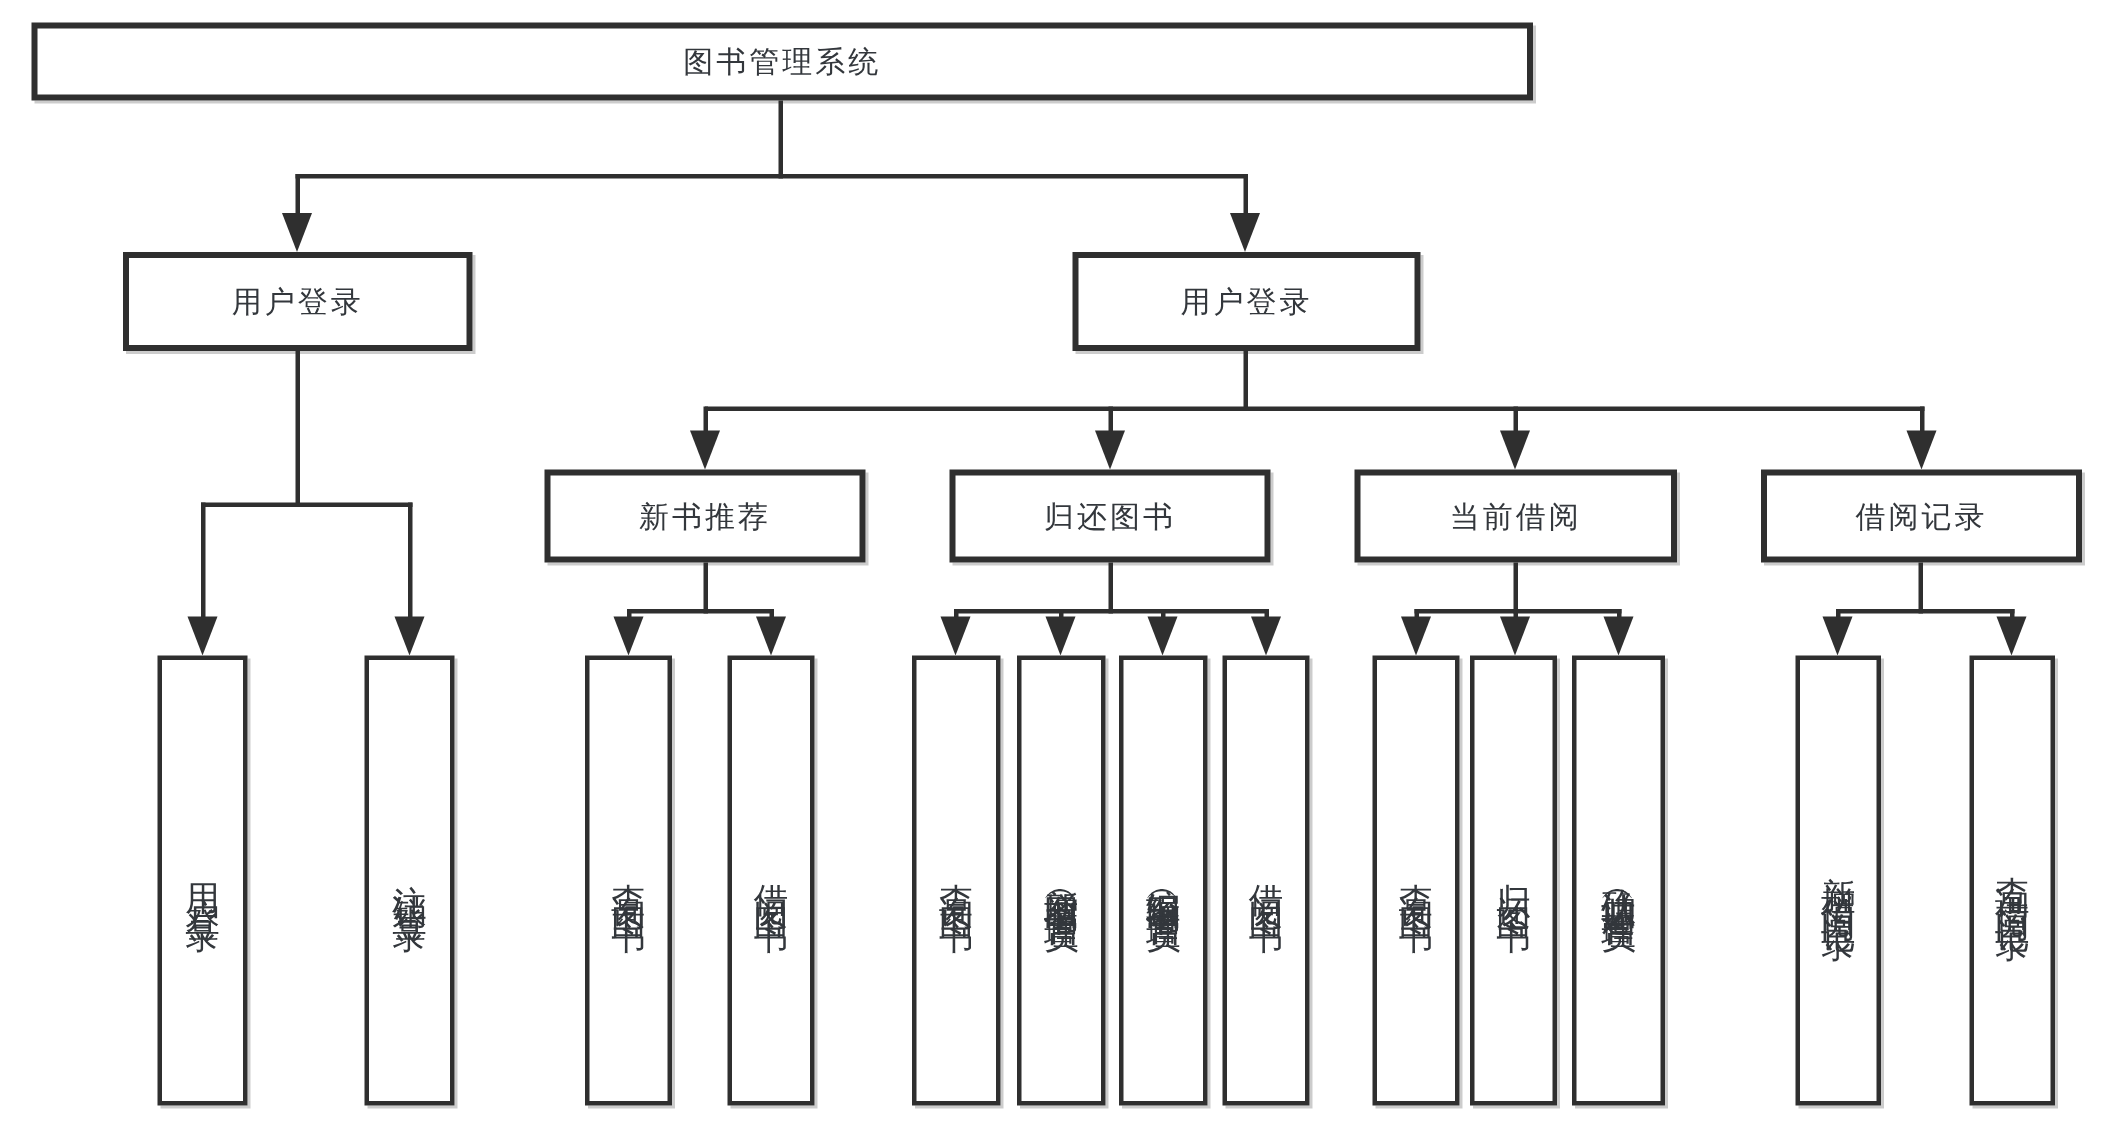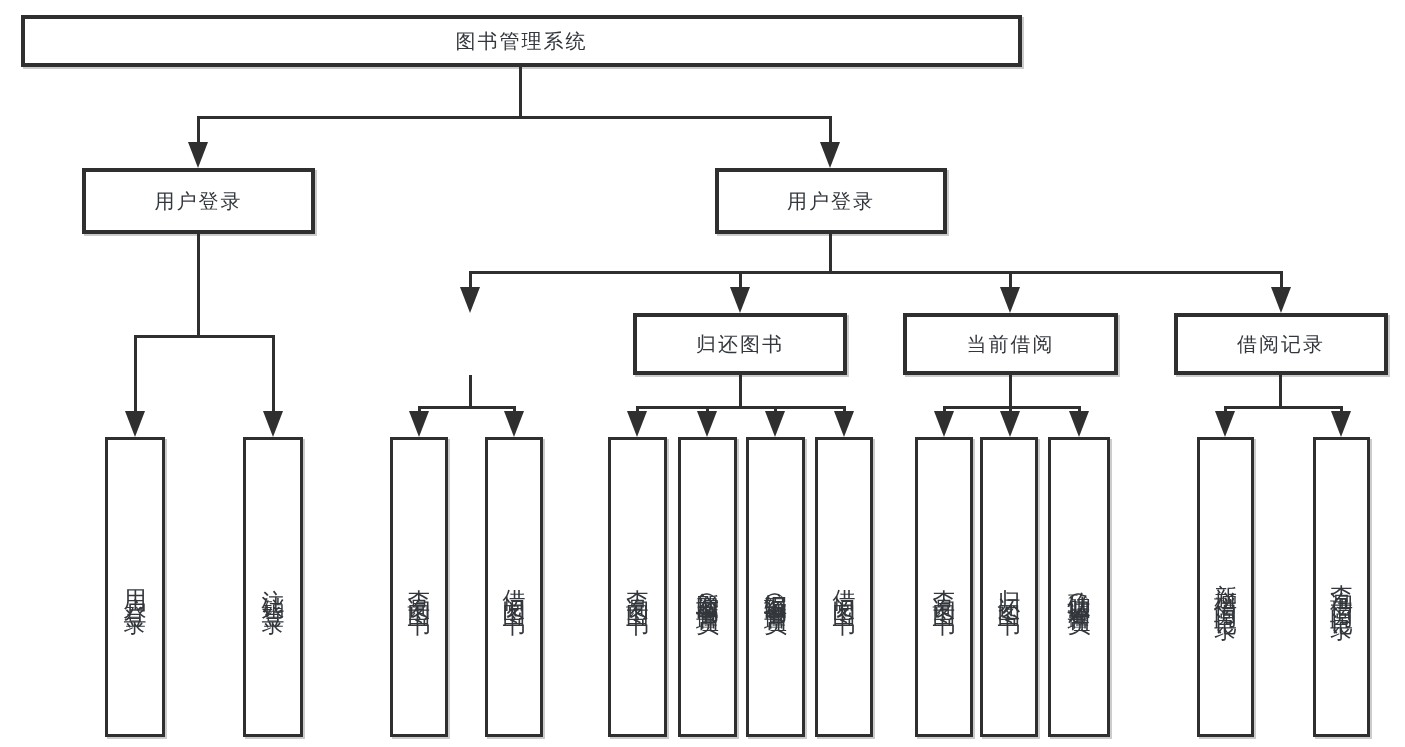--- a/index.html
+++ b/index.html
@@ -83,20 +83,21 @@
   <div class="hline" style="left:470px; top:271px; width:813px;"></div>
   <div class="vline" style="left:469px; top:271px; height:18px;"></div>
   <div class="arrow" style="left:460px; top:287px;"></div>
   <div class="vline" style="left:739px; top:271px; height:18px;"></div>
   <div class="arrow" style="left:730px; top:287px;"></div>
   <div class="vline" style="left:1009px; top:271px; height:18px;"></div>
   <div class="arrow" style="left:1000px; top:287px;"></div>
   <div class="vline" style="left:1280px; top:271px; height:18px;"></div>
   <div class="arrow" style="left:1271px; top:287px;"></div>
 
+  <div class="box" style="left:363px; top:313px; width:214px; height:62px;">新书推荐</div>
   <div class="box" style="left:633px; top:313px; width:214px; height:62px;">归还图书</div>
   <div class="box" style="left:903px; top:313px; width:215px; height:62px;">当前借阅</div>
   <div class="box" style="left:1174px; top:313px; width:214px; height:62px;">借阅记录</div>
 
   <div class="vline" style="left:469px; top:375px; height:34px;"></div>
   <div class="hline" style="left:418px; top:406px; width:98px;"></div>
   <div class="vline" style="left:418px; top:406px; height:8px;"></div>
   <div class="arrow" style="left:409px; top:411px;"></div>
   <div class="vline" style="left:513px; top:406px; height:8px;"></div>
   <div class="arrow" style="left:504px; top:411px;"></div>

